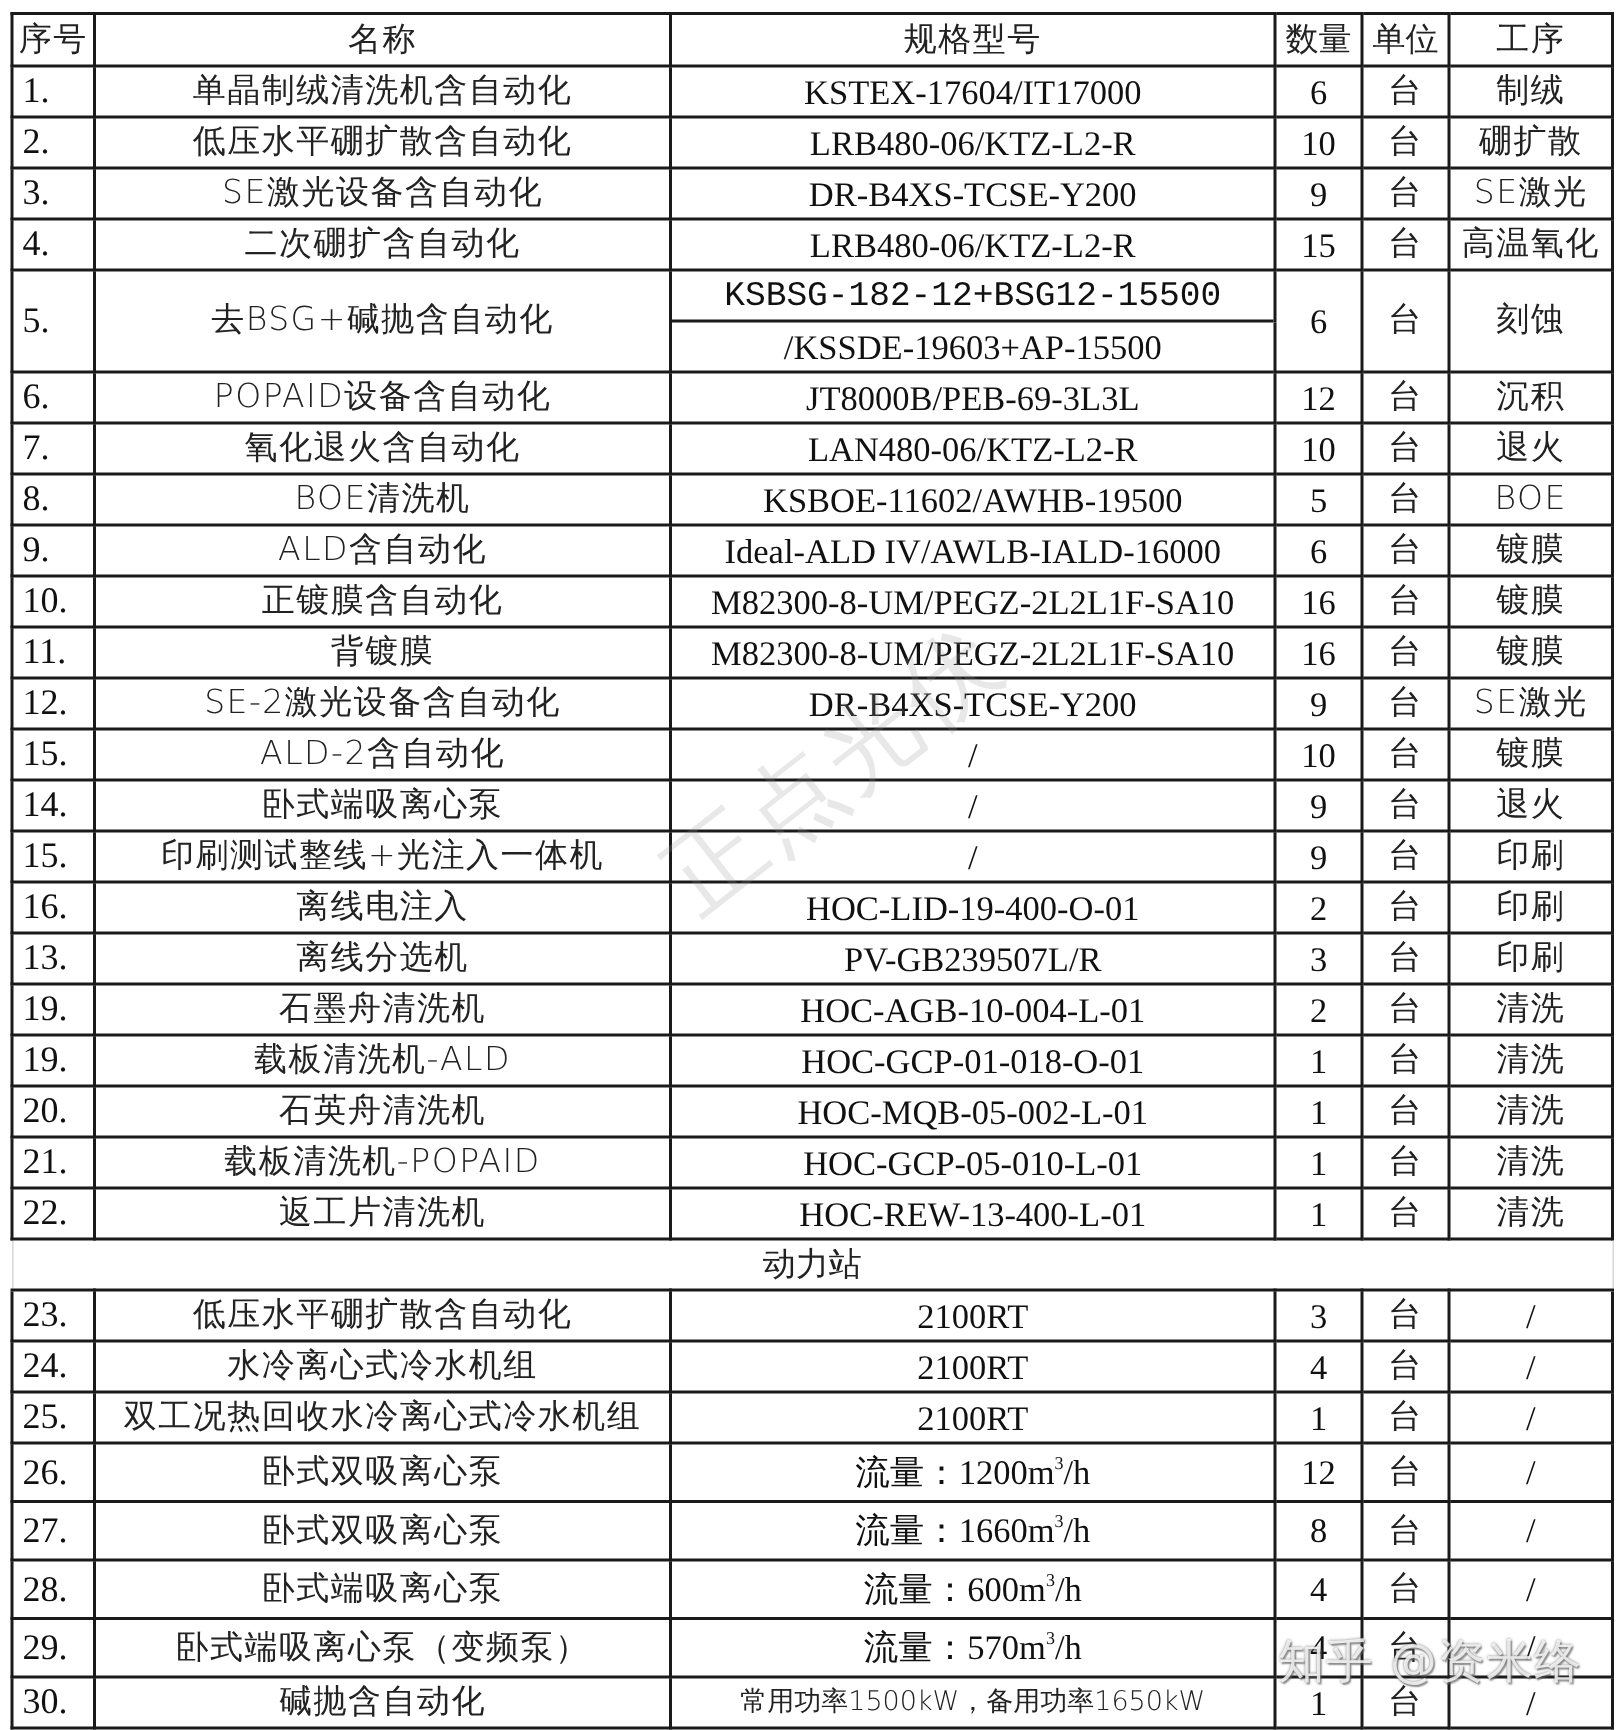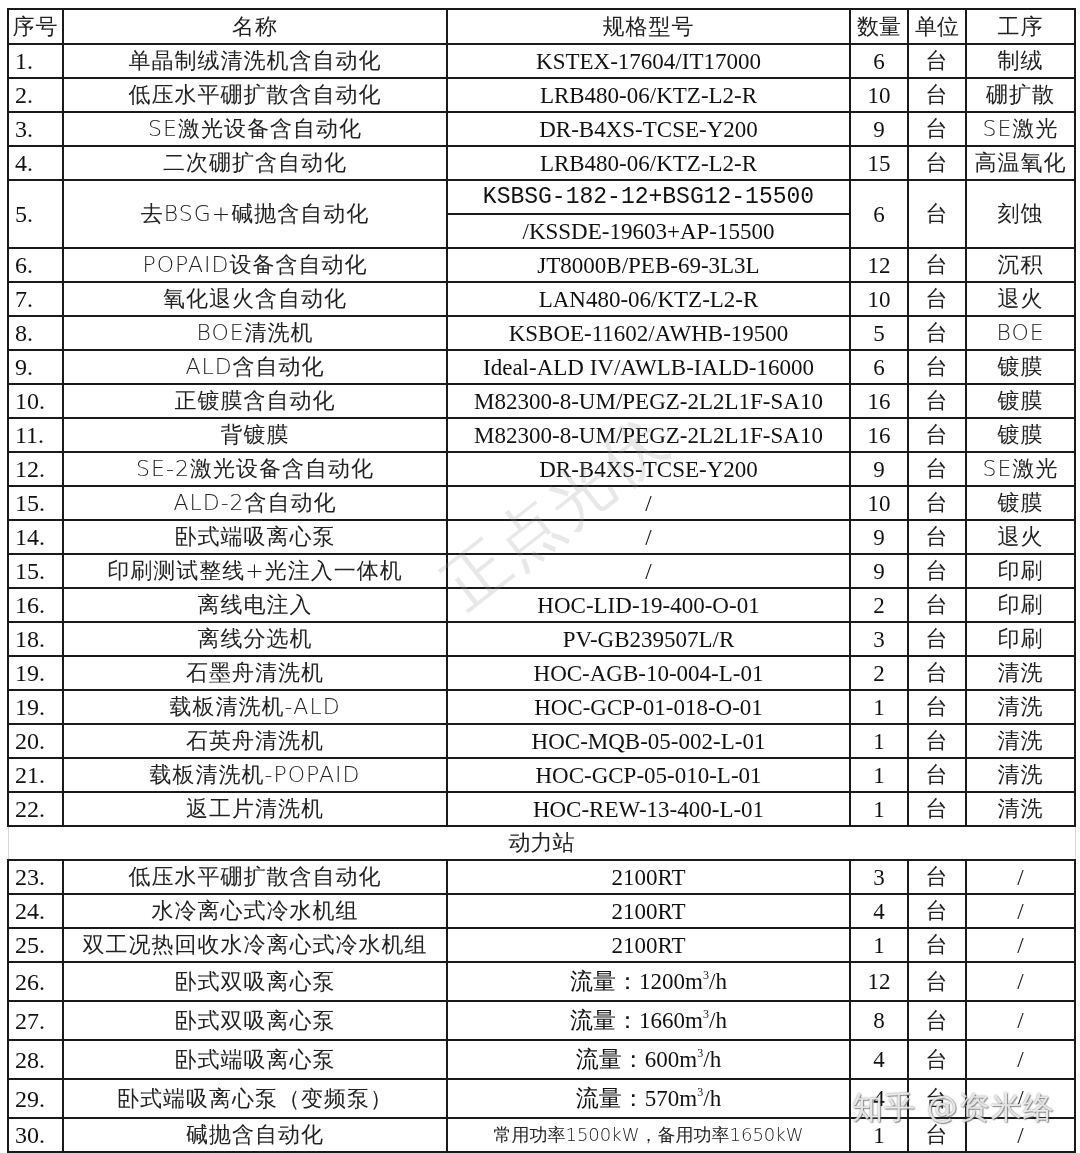--- a/index.html
+++ b/index.html
@@ -172,21 +172,21 @@
       </tr>
       <tr class="r">
         <td class="idx">16.</td>
         <td class="cjk">离线电注入</td>
         <td>HOC-LID-19-400-O-01</td>
         <td>2</td>
         <td class="cjk">台</td>
         <td class="cjk">印刷</td>
       </tr>
       <tr class="r">
-        <td class="idx">18.</td>
+        <td class="idx">13.</td>
         <td class="cjk">离线分选机</td>
         <td>PV-GB239507L/R</td>
         <td>3</td>
         <td class="cjk">台</td>
         <td class="cjk">印刷</td>
       </tr>
       <tr class="r">
         <td class="idx">19.</td>
         <td class="cjk">石墨舟清洗机</td>
         <td>HOC-AGB-10-004-L-01</td>

